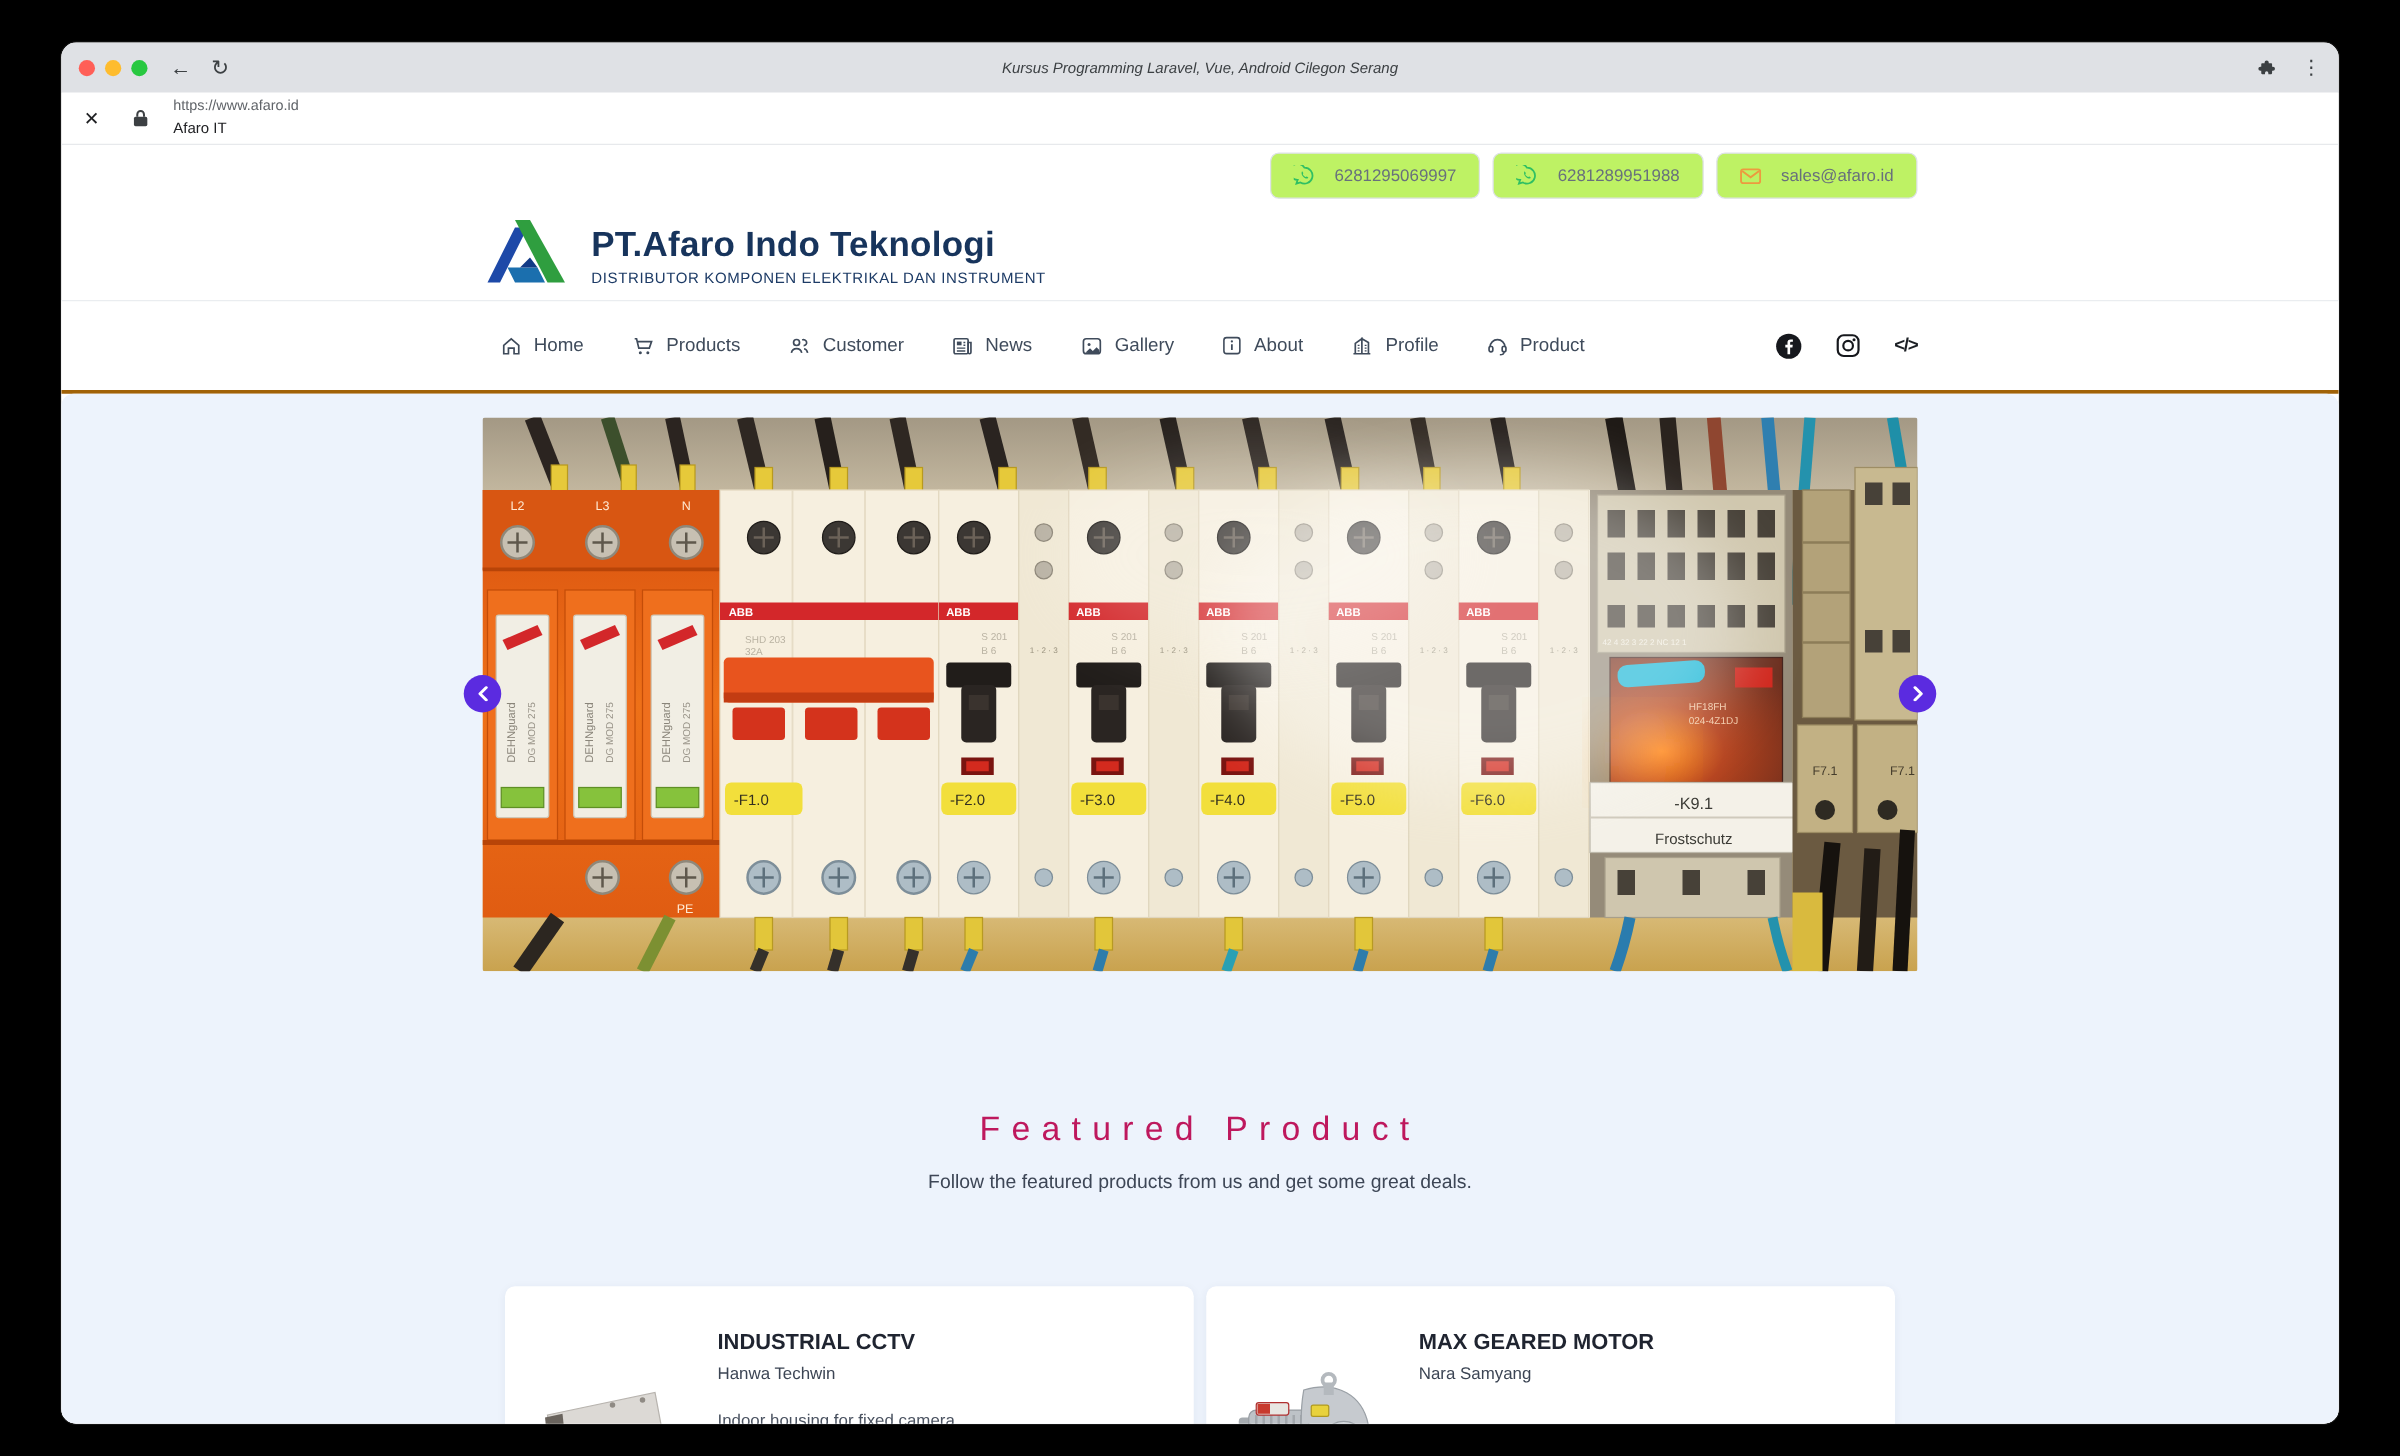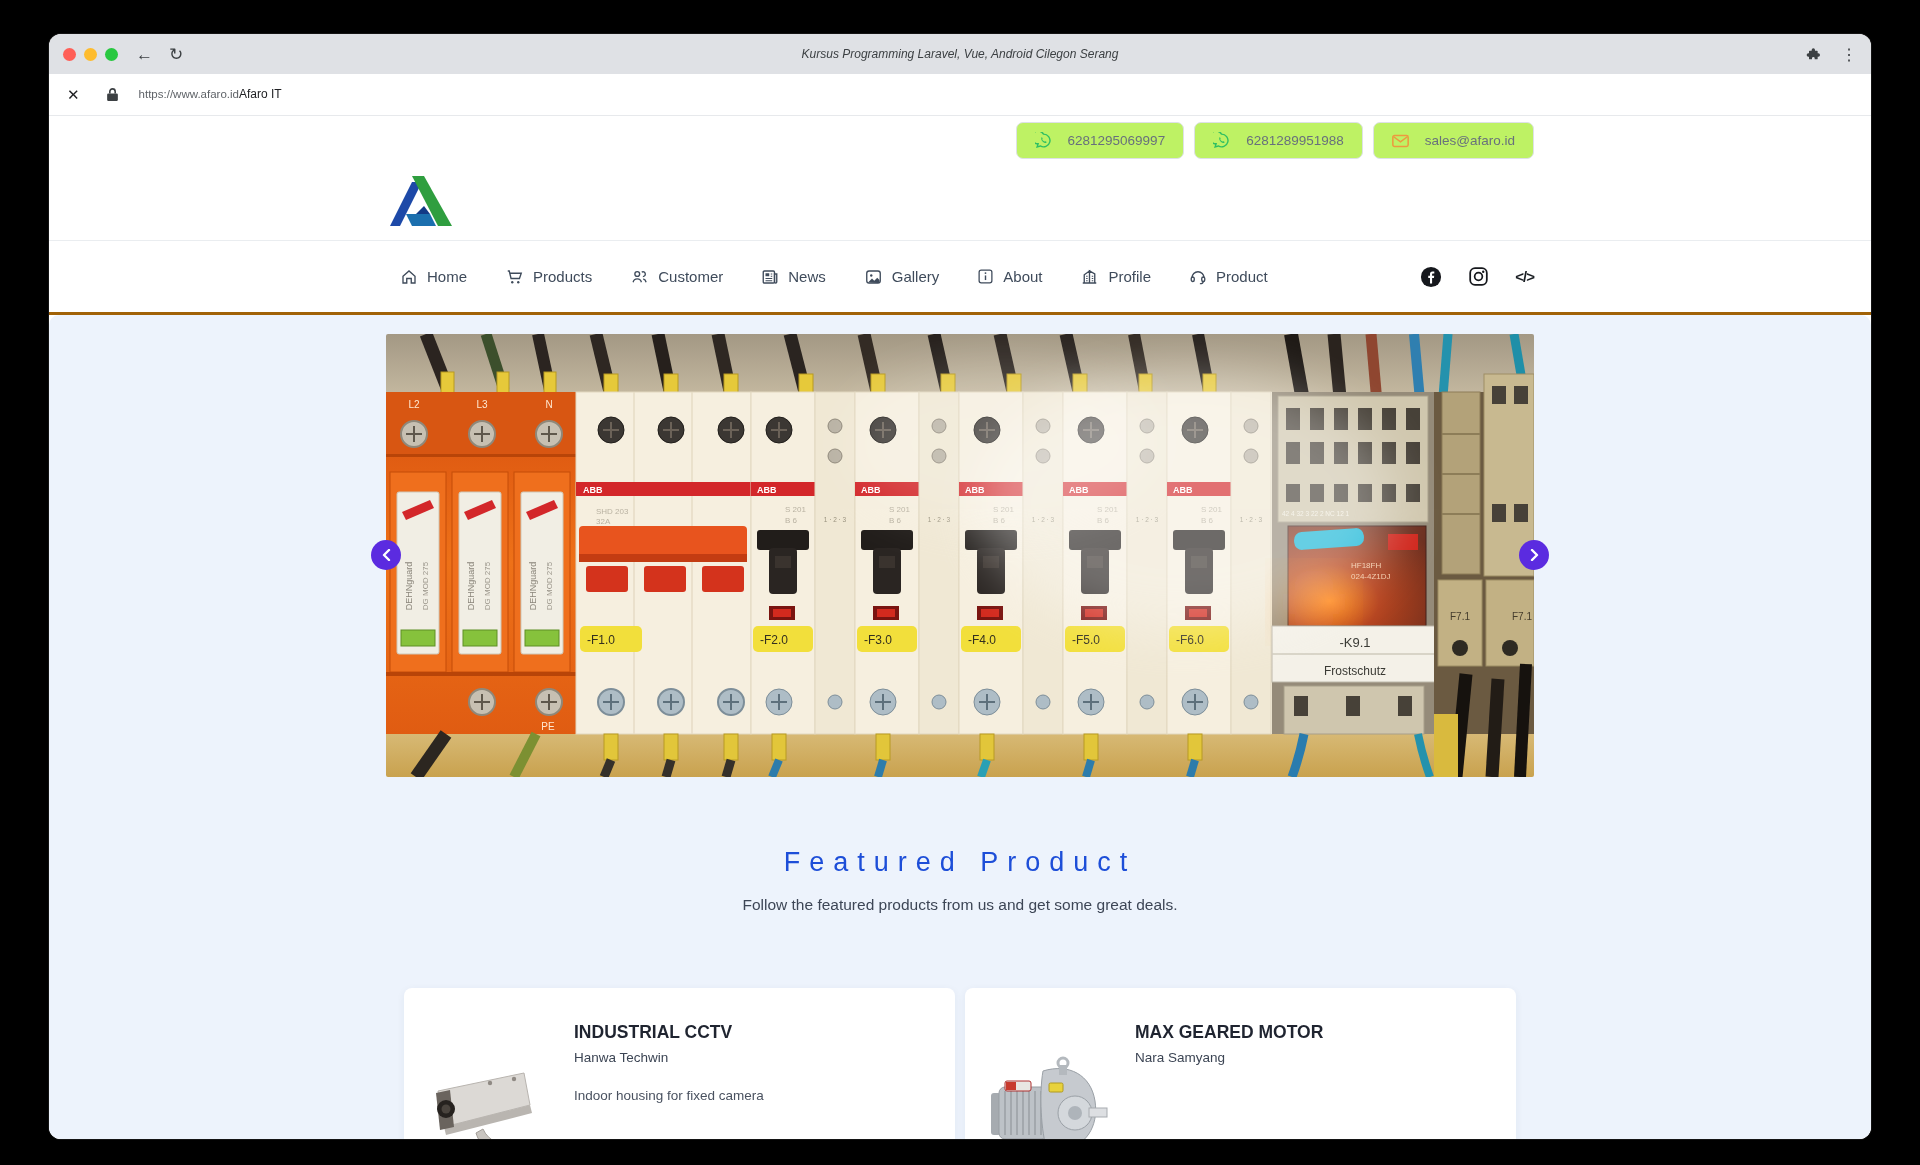--- a/index.html
+++ b/index.html
@@ -19,21 +19,21 @@
   .tb-btn { color:#3c4043; font-size:17px; line-height:1; margin-right:16px; cursor:default; }
   .tb-title { position:absolute; left:0; right:0; text-align:center; font-size:12px;
               color:#3c4043; pointer-events:none;font-style:italic; }
   .tb-right { margin-left:auto; display:flex; align-items:center; gap:20px; z-index:2; }
   .tb-right svg { display:block; }
   .dots { color:#3c4043; font-size:16px; letter-spacing:0; }
 
   .urlbar { height:42px; background:#fff; border-bottom:1px solid #e7e9ec;
             display:flex; align-items:center; padding-left:18px; }
   .close-x { font-size:15px; color:#202124; margin-right:26px; }
-  .urlinfo { margin-left:20px; display:flex; flex-direction:row; justify-content:center; }
+  .urlinfo { margin-left:20px; display:flex; flex-direction:column; justify-content:center; }
   .url-line { font-size:11.5px; color:#5f6368; line-height:1.45; }
   .site-line { font-size:12px; color:#202124; line-height:1.45; }
 
   
   .page { height:1023px; background:#fff; position:relative; }
   .container { width:1148px; margin:0 auto; }
 
   .contact-row { padding-top:6px; display:flex; justify-content:flex-end; gap:10px; }
   .contact-btn { height:37px; display:flex; align-items:center; gap:16px; padding:0 18px;
                  background:#bef264; border:1px solid #dde1e6; border-radius:7px;
@@ -57,22 +57,22 @@
 
   .hero-section { background:#edf3fc; height:824px;border-radius:10px; }
   .hero-wrap { position:relative; padding-top:19px; }
   .hero-svg { display:block; width:1148px; height:443px; border-radius:2px; }
   .car-btn { position:absolute; width:30px; height:30px; border-radius:50%;
              background:#5b2be0; border:none; color:#fff; display:flex; align-items:center;
              justify-content:center; cursor:pointer; font-size:12px; font-weight:bold; }
   .car-left { left:-15px; top:225px; }
   .car-right { right:-15px; top:225px; }
 
-  .featured-heading { margin-top:70px; text-align:center; font-size:27px; font-weight:500;
-                      color:#1d4ed8; letter-spacing:9px; }
+  .featured-heading { margin-top:111px; text-align:center; font-size:27px; font-weight:500;
+                      color:#be185d; letter-spacing:9px; }
   .featured-sub { margin-top:18px; text-align:center; font-size:15.5px; color:#3d4656; }
 
   .cards-row { margin-top:74px; display:flex; justify-content:center; gap:10px; }
   .card { width:551px; height:240px; background:#fff; border-radius:8px; padding:24px 24px;
           box-shadow:0 2px 8px rgba(30,50,90,0.06); display:flex; gap:26px; cursor:pointer; }
   .card-img { flex:0 0 120px; display:flex; align-items:center; justify-content:center; }
   .card-title { font-size:17.5px; font-weight:600; color:#1f2430; margin-top:10px; }
   .card-brand { font-size:13.5px; color:#3c4554; margin-top:7px; }
   .card-desc { font-size:13.5px; color:#4a5260; margin-top:20px; line-height:1.7; }
 </style>
@@ -137,20 +137,24 @@
     </div>
 
     <div class="container logo-row">
       <svg width="72" height="72" viewBox="0 0 72 72">
         <polygon points="4,58 26,14 36,14 14,58" fill="#1d49a8"></polygon>
         <polygon points="26,8 38,8 66,58 52,58" fill="#2f9e3f"></polygon>
         <polygon points="18,44 46,44 52,58 14,58" fill="#0f2f72" opacity="0.0"></polygon>
         <polygon points="20,46 44,46 50,58 26,58" fill="#1b6fae"></polygon>
         <polygon points="30,46 44,46 38,38" fill="#123a86"></polygon>
       </svg>
+      <div>
+        <div class="logo-name">PT.Afaro Indo Teknologi</div>
+        <div class="logo-tagline">DISTRIBUTOR KOMPONEN ELEKTRIKAL DAN INSTRUMENT</div>
+      </div>
     </div>
 
     <div class="navbar">
       <div class="container nav-inner">
         <div class="nav-item">
           <svg width="18" height="18" viewBox="0 0 24 24">
               <path fill="none" stroke="#3f4b5b" stroke-width="1.8" d="M4 11l8-7 8 7v9h-5v-6h-6v6H4z"></path>
             </svg>
           <span>Home</span>
         </div>

